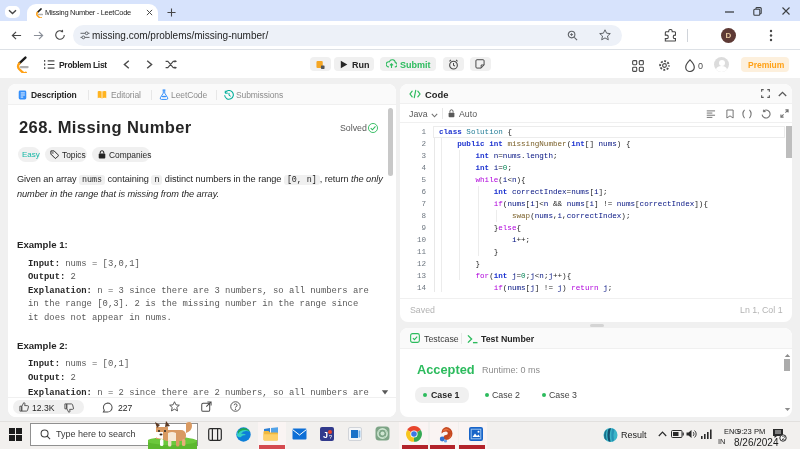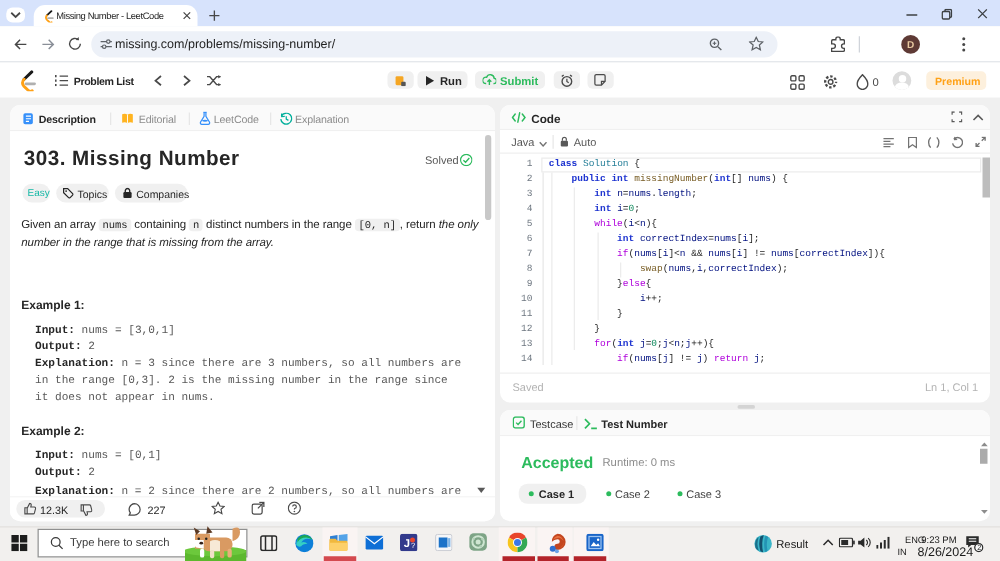--- a/index.html
+++ b/index.html
@@ -171,23 +171,23 @@
     <path d="M4 1 h3 M4.7 1 V4.5 L1.5 9.6 A1.3 1.3 0 0 0 2.6 11.4 H8.4 A1.3 1.3 0 0 0 9.5 9.6 L6.3 4.5 V1" fill="none" stroke="#3690fa" stroke-width="1.1"></path>
     <path d="M2.5 8.2 C4 7.2 7 7.2 8.5 8.2 L8.4 8.4 C7 9.4 4 9.4 2.6 8.4 Z" fill="#3690fa"></path>
   </svg>
 <div class="ab" style="left:171px;top:90px;font-size:8.5px;letter-spacing:-0.1px;color:#8c8c8c;">LeetCode</div>
 <div class="ab" style="left:216px;top:90px;width:1px;height:10px;background:#e7e7e7;"></div>
 <svg class="ab" style="left:224px;top:90px" width="10" height="10" viewBox="0 0 11 11">
     <path d="M1.2 3.2 A4.8 4.8 0 1 1 0.7 5.8" fill="none" stroke="#00af9b" stroke-width="1.2"></path>
     <path d="M1.4 0.8 L1.5 3.6 L4.2 3.4" fill="none" stroke="#00af9b" stroke-width="1.1"></path>
     <path d="M5.5 3.2 V5.8 L7.4 6.9" fill="none" stroke="#00af9b" stroke-width="1.1"></path>
   </svg>
-<div class="ab" style="left:236px;top:90px;font-size:8.5px;letter-spacing:-0.1px;color:#8c8c8c;">Explanation</div>
-
-<div class="ab" style="left:19px;top:118px;font-size:16.5px;font-weight:700;color:#262626;letter-spacing:0.4px;">303. Missing Number</div>
+<div class="ab" style="left:236px;top:90px;font-size:8.5px;letter-spacing:-0.1px;color:#8c8c8c;">Submissions</div>
+
+<div class="ab" style="left:19px;top:118px;font-size:16.5px;font-weight:700;color:#262626;letter-spacing:0.4px;">268. Missing Number</div>
 <div class="ab" style="left:340px;top:123px;font-size:8.8px;color:#595959;text-align:center;">Solved</div>
 <svg class="ab" style="left:368px;top:123px" width="10" height="10" viewBox="0 0 11 11">
     <circle cx="5.5" cy="5.5" r="5" fill="none" stroke="#2cbb5d" stroke-width="1"></circle>
     <path d="M3 5.7 L4.9 7.5 L8.2 3.8" fill="none" stroke="#2cbb5d" stroke-width="1.2"></path>
   </svg>
 
 <div class="ab" style="left:18px;top:147px;width:22px;height:15px;background:#f0f0f0;border-radius:8px;"></div>
 <div class="ab" style="left:22px;top:150px;font-size:8px;color:#15b8a6;">Easy</div>
 <div class="ab" style="left:45px;top:147px;width:42px;height:15px;background:#f0f0f0;border-radius:8px;"></div>
 <svg class="ab" style="left:50px;top:150px" width="9" height="9" viewBox="0 0 10 10">

